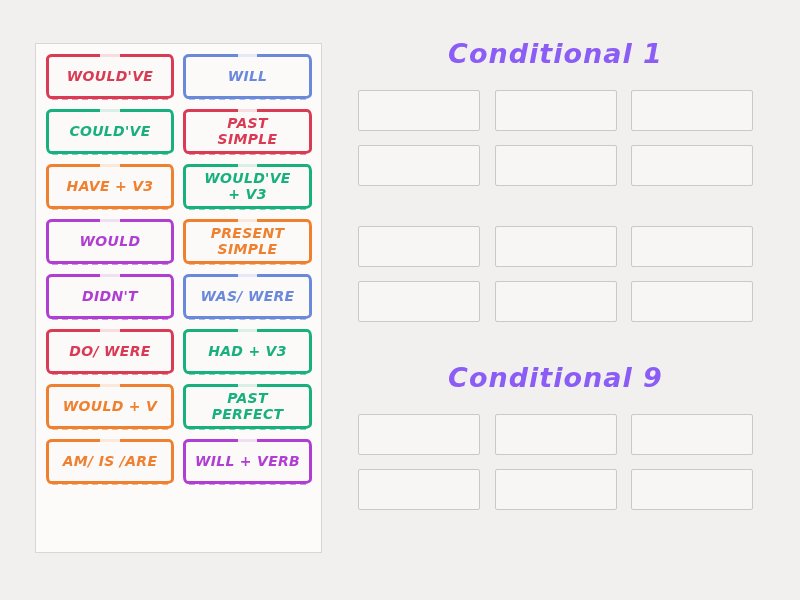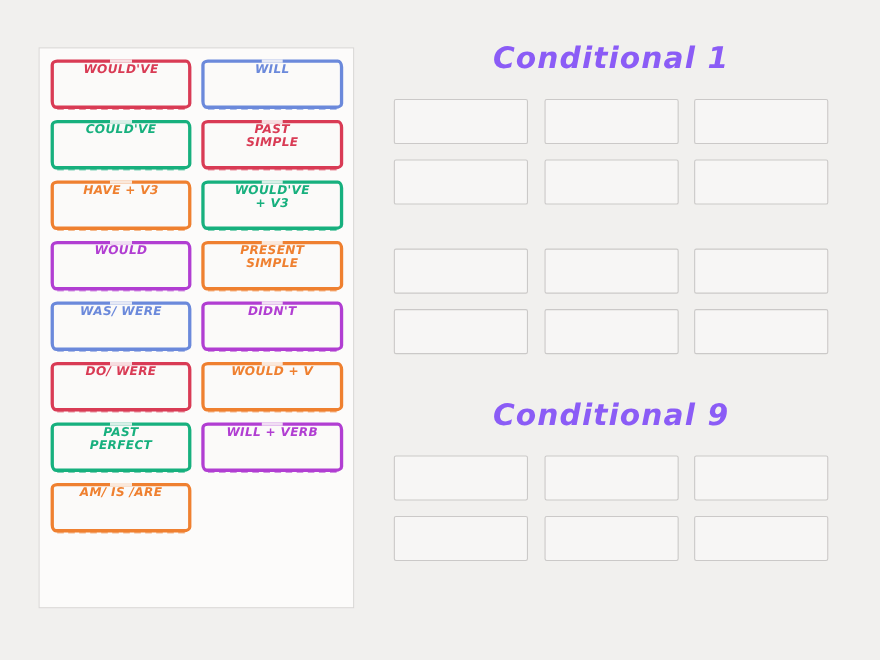--- a/index.html
+++ b/index.html
@@ -32,25 +32,26 @@
     padding: 10px 10px;
   }
   .tile {
     position: relative;
     box-sizing: border-box;
     border: 3px solid var(--c);
     border-radius: 6px 5px 7px 5px / 5px 7px 5px 7px;
     background: #fbfaf9;
     color: var(--c);
     display: flex;
+    align-items: center;
     justify-content: center;
     text-align: center;
     font-style: italic;
     font-weight: 700;
-    font-size: 11px;
+    font-size: 14px;
     line-height: 1.12;
     letter-spacing: 0.3px;
     cursor: grab;
   }
   
   .tile::after {
     content: "";
     position: absolute;
     left: 3px;
     right: 3px;
@@ -130,41 +131,44 @@
           <span class="tile-label">WOULD'VE
 + V3</span>
         </div>
         <div class="tile" style="--c: #b13ed2;">
           <span class="tile-label">WOULD</span>
         </div>
         <div class="tile" style="--c: #ef8030;">
           <span class="tile-label">PRESENT
 SIMPLE</span>
         </div>
+        <div class="tile" style="--c: #b13ed2;">
+          <span class="tile-label">DIDN'T</span>
+        </div>
         <div class="tile" style="--c: #6b89db;">
           <span class="tile-label">WAS/ WERE</span>
         </div>
-        <div class="tile" style="--c: #b13ed2;">
-          <span class="tile-label">DIDN'T</span>
-        </div>
         <div class="tile" style="--c: #d93b55;">
           <span class="tile-label">DO/ WERE</span>
         </div>
+        <div class="tile" style="--c: #17b07e;">
+          <span class="tile-label">HAD + V3</span>
+        </div>
         <div class="tile" style="--c: #ef8030;">
           <span class="tile-label">WOULD + V</span>
         </div>
         <div class="tile" style="--c: #17b07e;">
           <span class="tile-label">PAST
 PERFECT</span>
         </div>
+        <div class="tile" style="--c: #ef8030;">
+          <span class="tile-label">AM/ IS /ARE</span>
+        </div>
         <div class="tile" style="--c: #b13ed2;">
           <span class="tile-label">WILL + VERB</span>
-        </div>
-        <div class="tile" style="--c: #ef8030;">
-          <span class="tile-label">AM/ IS /ARE</span>
         </div>
       </div>
   </div>
   <div class="groups" id="groups">
       <section class="group">
         <h2 class="group-title">Conditional 1</h2>
         <div class="slot-grid">
           <div class="slot"></div>
           <div class="slot"></div>
           <div class="slot"></div>

